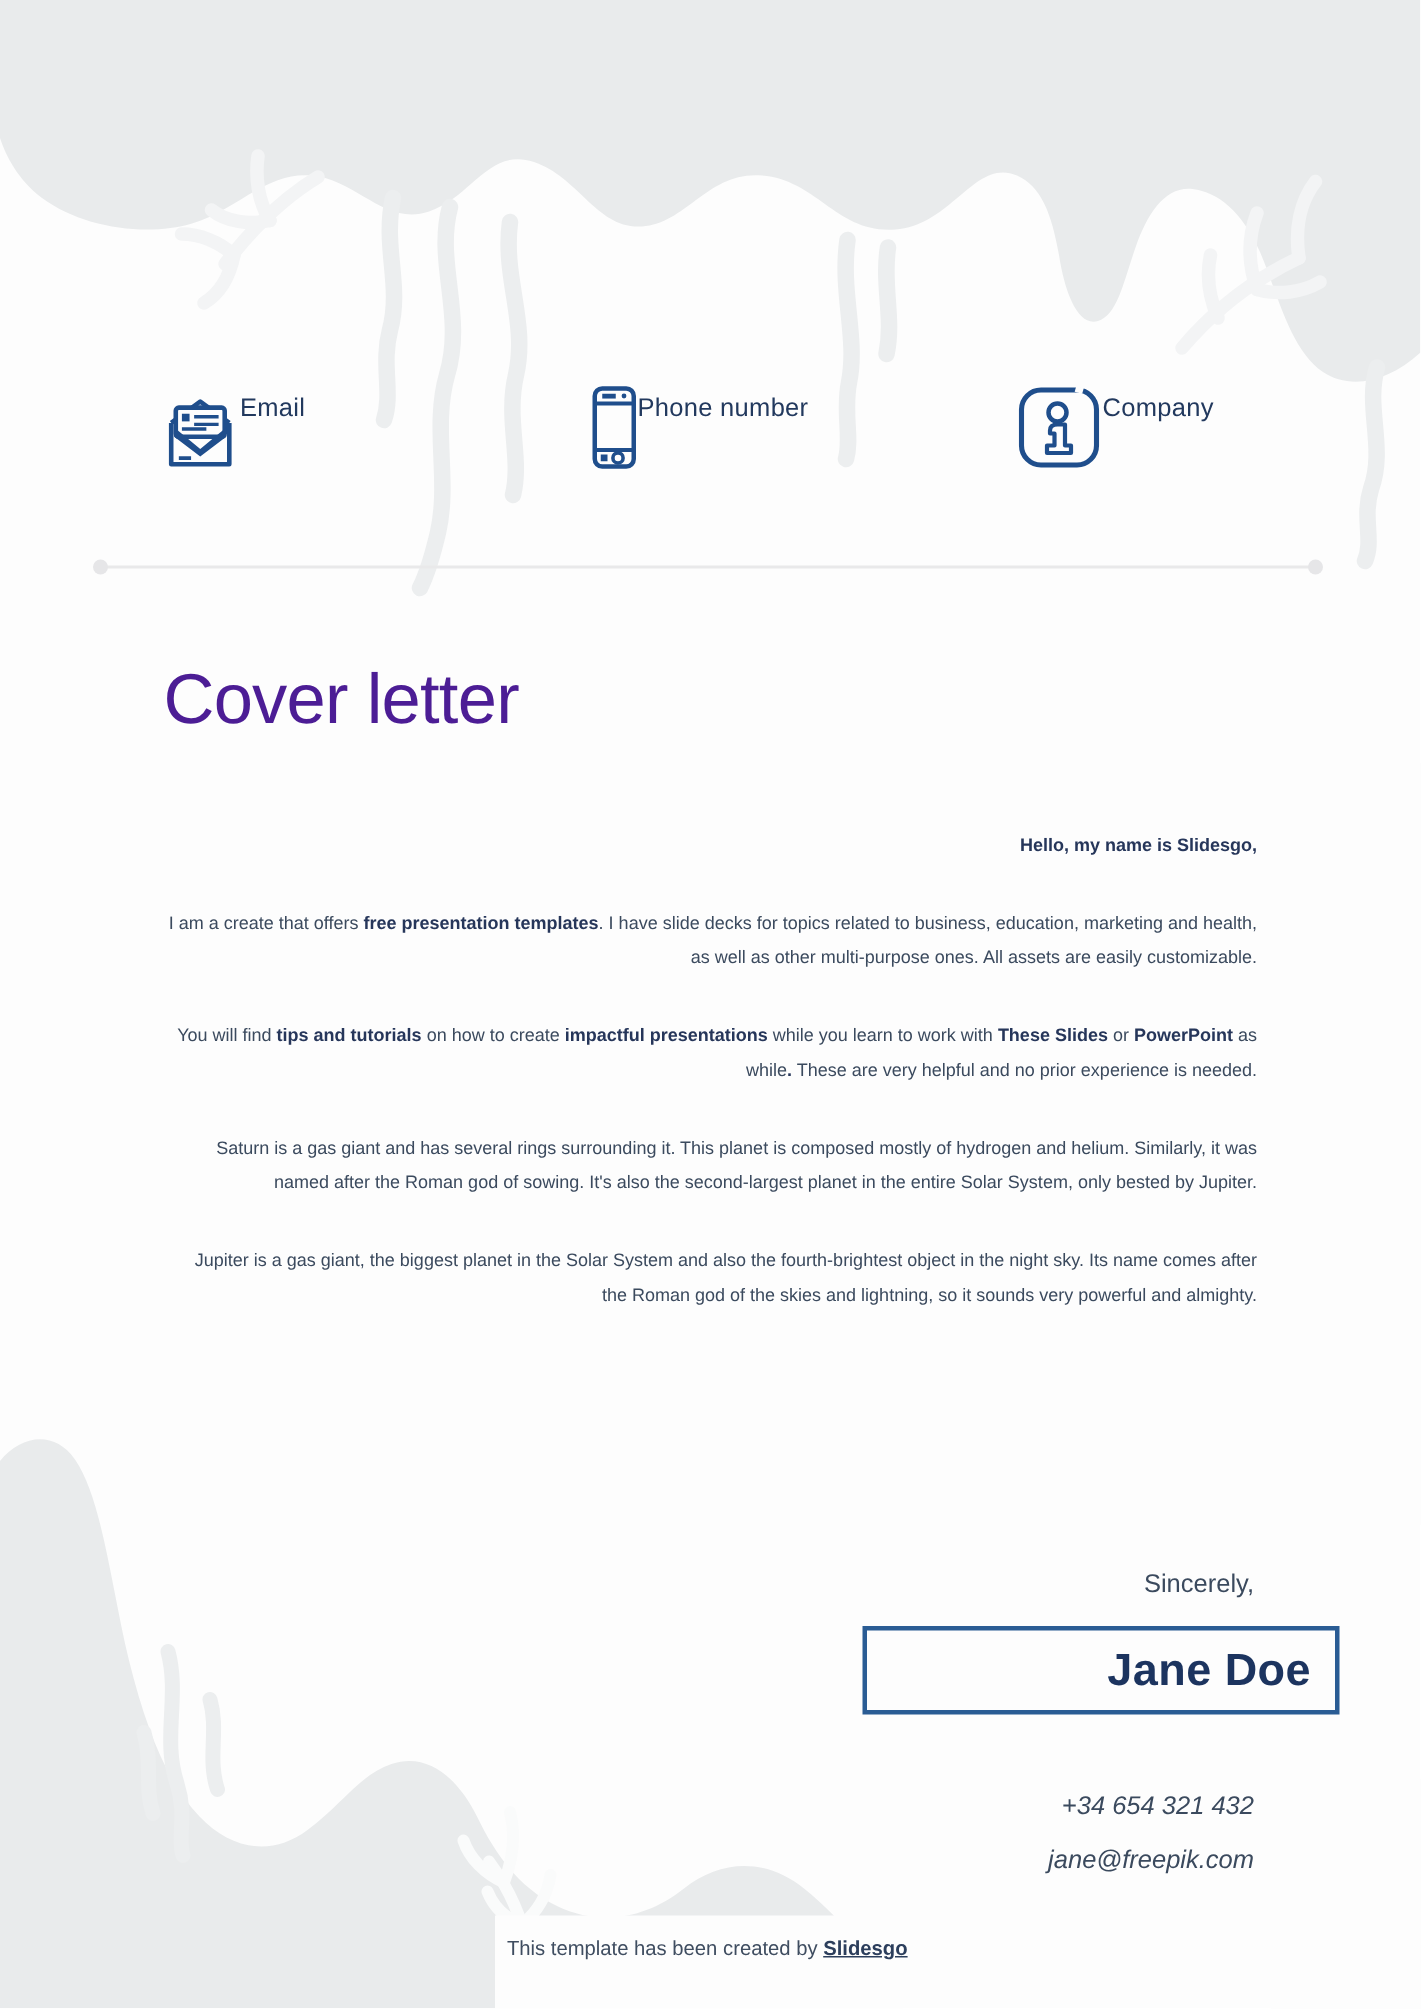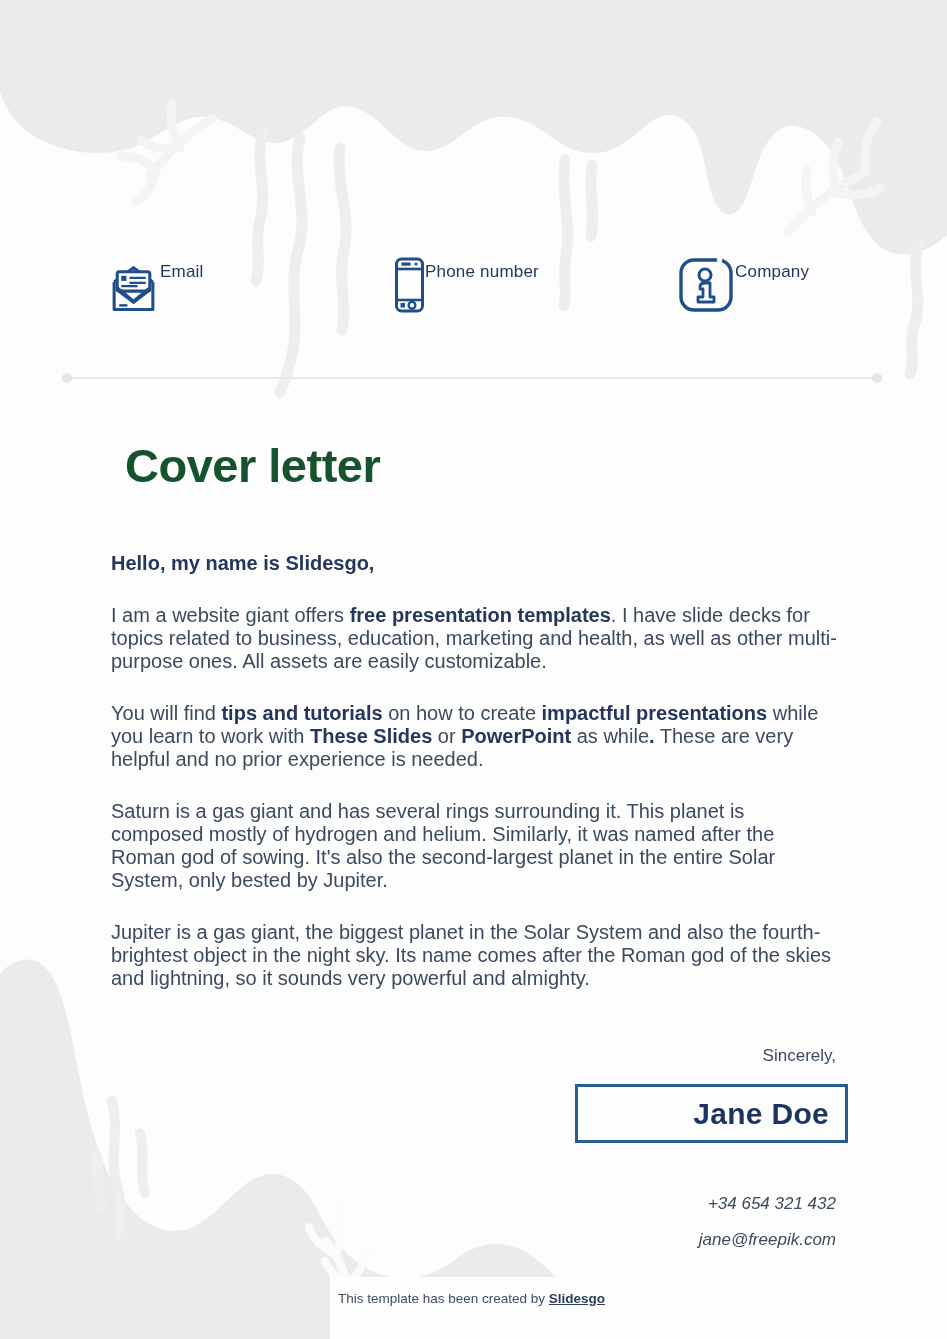--- a/index.html
+++ b/index.html
@@ -22,39 +22,39 @@
   .col-company { left:677px; }
 
   
   .divider-line { position:absolute; top:377px; left:66px; width:814px; height:2px; background:#e9e9ea; border-radius:2px; }
   .divider-dot  { position:absolute; top:373px; width:10px; height:10px; border-radius:50%; background:#e6e6e8; }
   .dot-left  { left:62px; }
   .dot-right { left:872px; }
 
   
   .letter-title {
-    position:absolute; left:125px; top:438px;
-    font-size:47px; font-weight:700; color:#14532d; letter-spacing:-0.5px;
+    position:absolute; left:109px; top:438px;
+    font-size:47px; font-weight:400; color:#4c1d95; letter-spacing:-0.5px;
   }
   .letter-body {
     position:absolute; left:111px; top:552px; width:727px;
-    font-size:20px; line-height:23px; color:#3b4a5e;
+    font-size:12px; line-height:23px; color:#3b4a5e;text-align:right;
   }
   .letter-body p { margin:0; }
   .letter-body p + p { margin-top:29px; }
   .greeting { font-weight:700; color:#26365a; }
   .letter-body b { font-weight:700; color:#26365a; }
 
   
   .closing {
     position:absolute; right:111px; top:1046px;
     font-size:17px; color:#3b4a5e;
   }
   .name-box {
-    position:absolute; left:575px; top:1084px; width:273px; height:59px;
+    position:absolute; left:575px; top:1084px; width:318px; height:59px;
     border:3px solid #2a5c94; background:transparent;
     display:flex; align-items:center; justify-content:flex-end;
     padding-right:16px;
   }
   .name-box .name {
     font-size:30px; font-weight:700; color:#1c345f; letter-spacing:.3px;
   }
   .sig-phone, .sig-email {
     position:absolute; right:111px;
     font-size:17px; font-style:italic; color:#3b4a5e;
@@ -169,21 +169,21 @@
   </div>
 
   <div class="divider-line"></div>
   <div class="divider-dot dot-left"></div>
   <div class="divider-dot dot-right"></div>
 
   <h1 class="letter-title">Cover letter</h1>
 
   <div class="letter-body">
     <p class="greeting">Hello, my name is Slidesgo,</p>
-    <p><span>I am a website giant offers </span><b>free presentation templates</b><span>. I have slide decks for topics related to business, education, marketing and health, as well as other multi-purpose ones. All assets are easily customizable.</span></p>
+    <p><span>I am a create that offers </span><b>free presentation templates</b><span>. I have slide decks for topics related to business, education, marketing and health, as well as other multi-purpose ones. All assets are easily customizable.</span></p>
     <p><span>You will find </span><b>tips and tutorials</b><span> on how to create </span><b>impactful presentations</b><span> while you learn to work with </span><b>These Slides</b><span> or </span><b>PowerPoint</b><span> as while</span><b>.</b><span> These are very helpful and no prior experience is needed.</span></p>
     <p>Saturn is a gas giant and has several rings surrounding it. This planet is composed mostly of hydrogen and helium. Similarly, it was named after the Roman god of sowing. It's also the second-largest planet in the entire Solar System, only bested by Jupiter.</p>
     <p>Jupiter is a gas giant, the biggest planet in the Solar System and also the fourth-brightest object in the night sky. Its name comes after the Roman god of the skies and lightning, so it sounds very powerful and almighty.</p>
   </div>
 
   <div class="closing">Sincerely,</div>
   <div class="name-box">
     <span class="name">Jane Doe</span>
   </div>
   <div class="sig-phone">+34 654 321 432</div>

